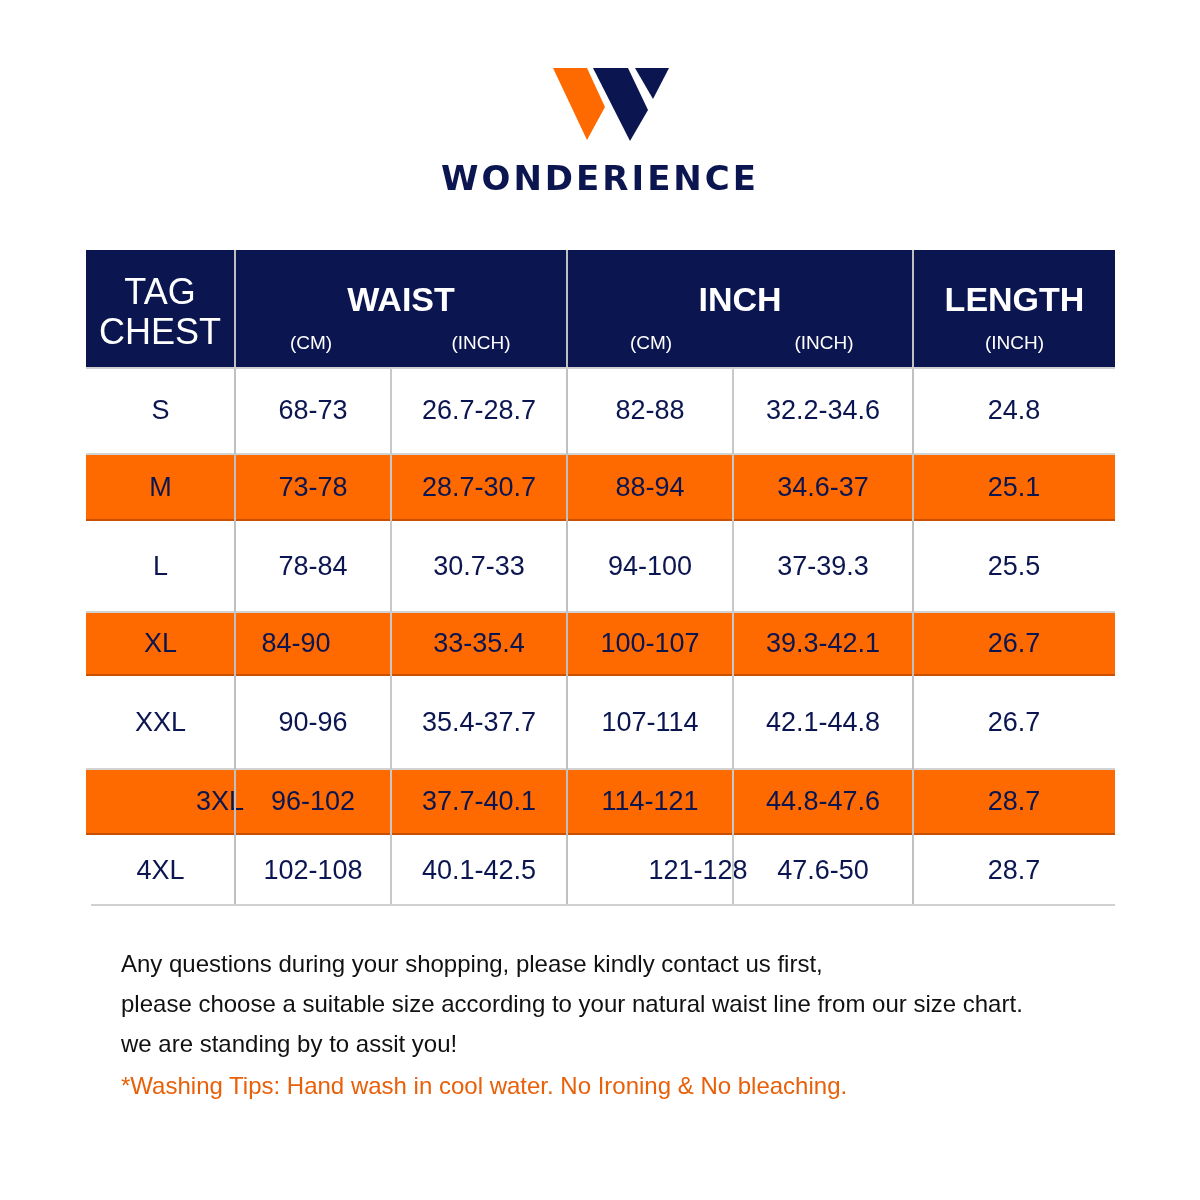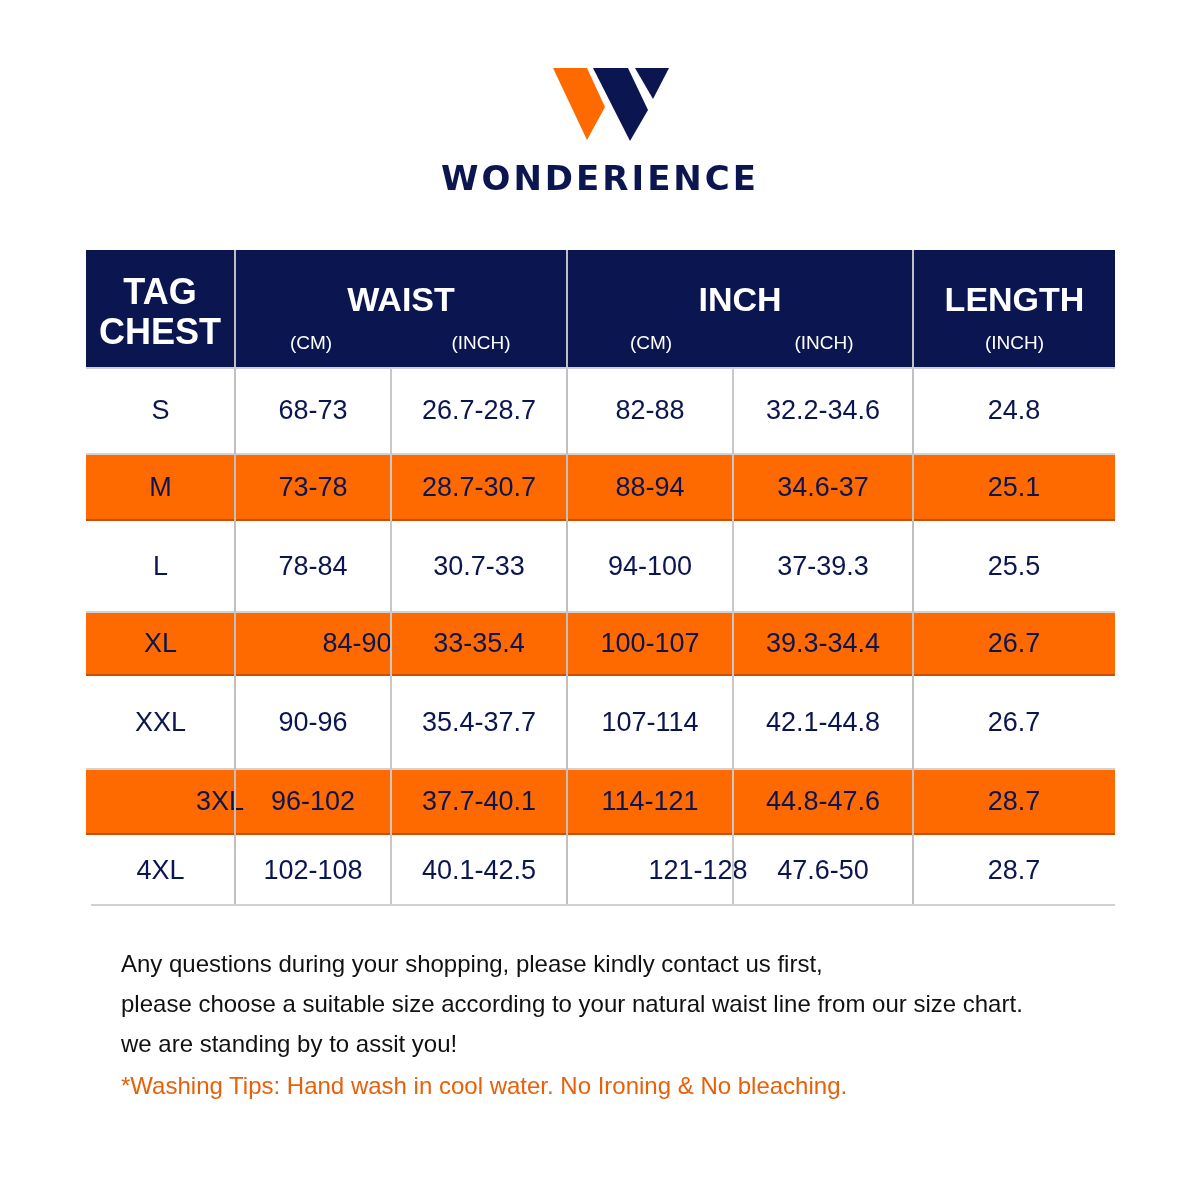--- a/index.html
+++ b/index.html
@@ -5,21 +5,21 @@
     html, body { margin: 0; padding: 0; background: #ffffff; }
     body { width: 1200px; height: 1200px; position: relative; overflow: hidden; font-family: "Liberation Sans", sans-serif; }
 
     .logo { position: absolute; left: 553px; top: 67px; width: 116px; height: 75px; }
     .brand { position: absolute; left: 0; width: 1200px; top: 158px; text-align: center; font-family: "DejaVu Sans", sans-serif; font-weight: bold; font-size: 34px; letter-spacing: 3px; color: #0B1550; }
 
     .table { position: absolute; left: 86px; top: 250px; width: 1029px; }
     .hdr { position: absolute; top: 0; height: 117px; background: #0B1550; color: #ffffff; }
     .hdr .big { position: absolute; left: 0; right: 0; text-align: center; font-weight: bold; font-size: 34px; }
     .hdr .sub { position: absolute; top: 82px; font-size: 19px; text-align: center; }
-    .tag-big { font-weight: bold; font-size: 36px; line-height: 40px; text-align: center; position: absolute; left: 0; right: 0; top: 22px; }
+    .tag-big { font-weight: normal; font-size: 36px; line-height: 40px; text-align: center; position: absolute; left: 0; right: 0; top: 22px; }
 
     .row { position: absolute; left: 0; width: 1029px; }
     .row.orange { background: #FF6A00; border-top: 2px solid #d3d3d3; border-bottom: 2px solid #C85000; box-sizing: border-box; }
     .row.white { background: #ffffff; }
     .cell { position: absolute; top: 0; bottom: 0; display: flex; align-items: center; justify-content: center; font-size: 27px; color: #0B1550; }
     .vline { position: absolute; width: 2px; background: #c8c8c8; }
     .hline { position: absolute; height: 2px; background: #d0d0d0; }
 
     .notes { position: absolute; left: 121px; top: 946px; width: 1000px; font-size: 24px; color: #111111; }
     .notes div { height: 40px; line-height: 36px; }
@@ -77,24 +77,24 @@
   <div class="row white" style="top:272px; height:88px;">
     <div class="cell" style="left:0; width:149px;">L</div>
     <div class="cell" style="left:149px; width:156px;">78-84</div>
     <div class="cell" style="left:305px; width:176px;">30.7-33</div>
     <div class="cell" style="left:481px; width:166px;">94-100</div>
     <div class="cell" style="left:647px; width:180px;">37-39.3</div>
     <div class="cell" style="left:827px; width:202px;">25.5</div>
   </div>
   <div class="row orange" style="top:361px; height:65px;">
     <div class="cell" style="left:0; width:149px;">XL</div>
-    <div class="cell" style="left:149px; width:156px;padding-left:44px;">84-90</div>
+    <div class="cell" style="left:132px; width:156px;">84-90</div>
     <div class="cell" style="left:305px; width:176px;">33-35.4</div>
     <div class="cell" style="left:481px; width:166px;">100-107</div>
-    <div class="cell" style="left:647px; width:180px;">39.3-34.4</div>
+    <div class="cell" style="left:647px; width:180px;">39.3-42.1</div>
     <div class="cell" style="left:827px; width:202px;">26.7</div>
   </div>
   <div class="row white" style="top:427px; height:90px;">
     <div class="cell" style="left:0; width:149px;">XXL</div>
     <div class="cell" style="left:149px; width:156px;">90-96</div>
     <div class="cell" style="left:305px; width:176px;">35.4-37.7</div>
     <div class="cell" style="left:481px; width:166px;">107-114</div>
     <div class="cell" style="left:647px; width:180px;">42.1-44.8</div>
     <div class="cell" style="left:827px; width:202px;">26.7</div>
   </div>

